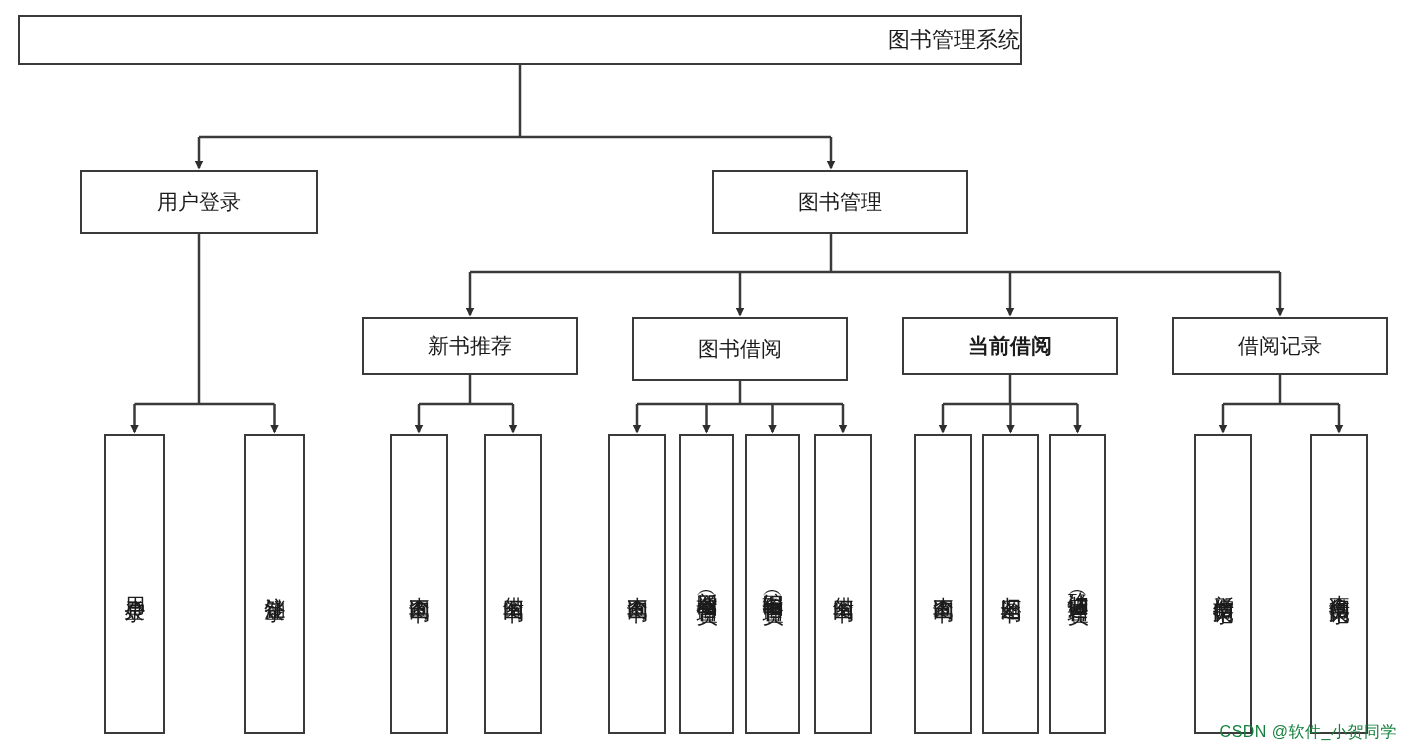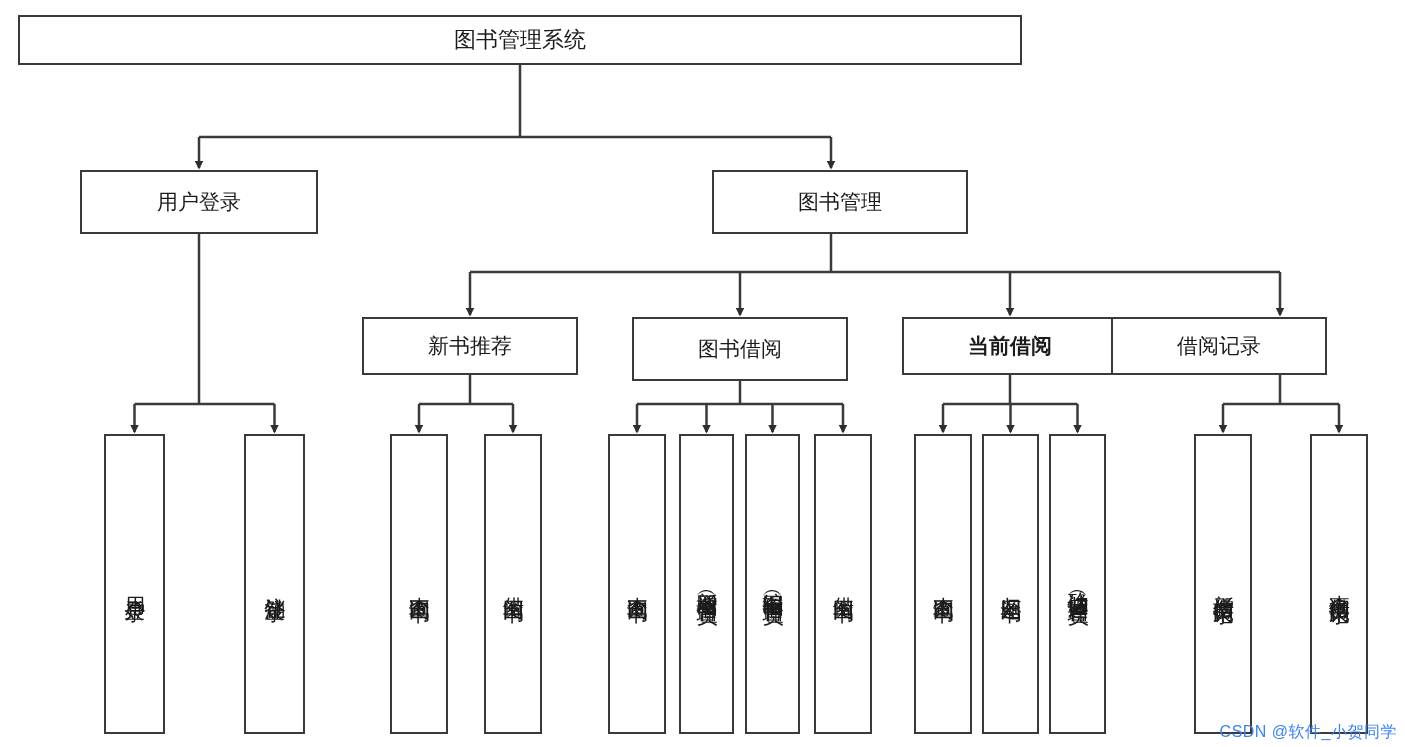--- a/index.html
+++ b/index.html
@@ -53,21 +53,21 @@
     letter-spacing: 2px;
   }
   .node.root .label {
     font-size: 22px;
   }
   #watermark {
     position: absolute;
     right: 8px;
     bottom: 4px;
     font-size: 16px;
-    color: #3b82f6;
+    color: #15803d;
     letter-spacing: 0.5px;
     white-space: nowrap;
   }
 </style>
 </head>
 <body>
 
 <div id="diagram-root">
   <svg class="edges" viewBox="0 0 1405 747" xmlns="http://www.w3.org/2000/svg">
     <defs>
@@ -106,39 +106,39 @@
         <line x1="1010.5" y1="404" x2="1010.5" y2="432" stroke="#3a3a3a" stroke-width="2.5" marker-end="url(#arrowhead)"></line>
         <line x1="1077.5" y1="404" x2="1077.5" y2="432" stroke="#3a3a3a" stroke-width="2.5" marker-end="url(#arrowhead)"></line>
         <line x1="1280" y1="375" x2="1280" y2="404" stroke="#3a3a3a" stroke-width="2.5"></line>
         <line x1="1223" y1="404" x2="1339" y2="404" stroke="#3a3a3a" stroke-width="2.5"></line>
         <line x1="1223" y1="404" x2="1223" y2="432" stroke="#3a3a3a" stroke-width="2.5" marker-end="url(#arrowhead)"></line>
         <line x1="1339" y1="404" x2="1339" y2="432" stroke="#3a3a3a" stroke-width="2.5" marker-end="url(#arrowhead)"></line>
       </g>
   </svg>
 
   <div id="node-layer">
-      <div class="node horiz root" style="left: 18px; top: 15px; width: 1004px; height: 50px;">
+      <div class="node horiz root" style="left: 18px; top: 15px; width: 1004px; height: 50px; justify-content: flex-end;">
         <span class="label">图书管理系统</span>
       </div>
       <div class="node horiz" style="left: 80px; top: 170px; width: 238px; height: 64px;">
         <span class="label">用户登录</span>
       </div>
       <div class="node horiz" style="left: 712px; top: 170px; width: 256px; height: 64px;">
         <span class="label">图书管理</span>
       </div>
       <div class="node horiz" style="left: 362px; top: 317px; width: 216px; height: 58px;">
         <span class="label">新书推荐</span>
       </div>
       <div class="node horiz" style="left: 632px; top: 317px; width: 216px; height: 64px;">
         <span class="label">图书借阅</span>
       </div>
       <div class="node horiz" style="left: 902px; top: 317px; width: 216px; height: 58px; font-weight: bold;">
         <span class="label">当前借阅</span>
       </div>
-      <div class="node horiz" style="left: 1111px; top: 317px; width: 216px; height: 58px;">
+      <div class="node horiz" style="left: 1172px; top: 317px; width: 216px; height: 58px;">
         <span class="label">借阅记录</span>
       </div>
       <div class="node vert" style="left: 104px; top: 434px; width: 61px; height: 300px;">
         <span class="label">用户登录</span>
       </div>
       <div class="node vert" style="left: 244px; top: 434px; width: 61px; height: 300px;">
         <span class="label">注销登录</span>
       </div>
       <div class="node vert" style="left: 390px; top: 434px; width: 58px; height: 300px;">
         <span class="label">查询图书</span>

